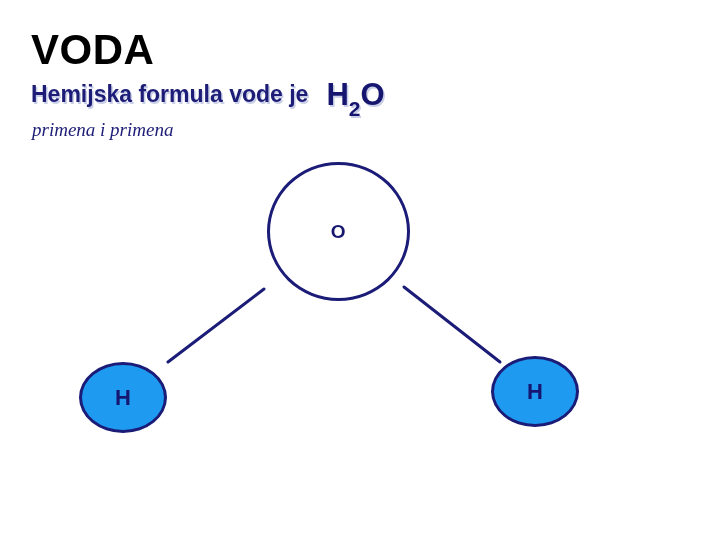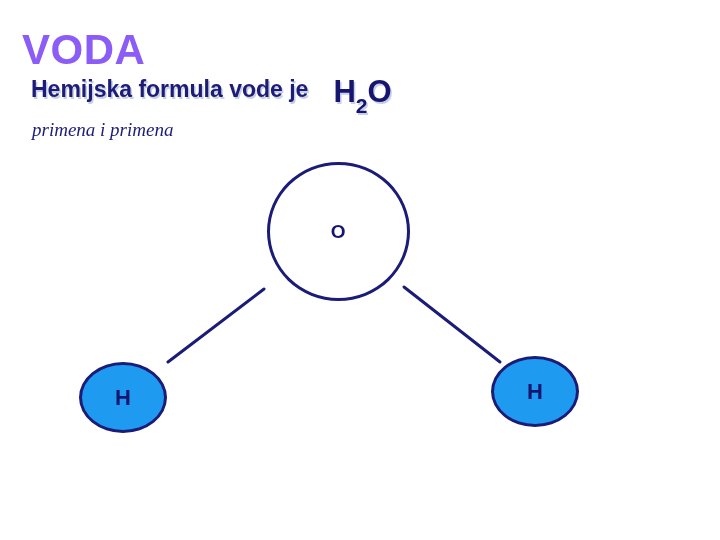--- a/index.html
+++ b/index.html
@@ -23,53 +23,53 @@
   #heading-block {
     position: absolute;
     left: 0;
     top: 0;
     width: 720px;
     height: 160px;
   }
 
   #page-title {
     position: absolute;
-    left: 22px;
+    left: 31px;
     top: 28px;
     font-family: "Liberation Sans", sans-serif;
     font-weight: bold;
     font-size: 42px;
     line-height: 44px;
     letter-spacing: 0.5px;
-    color: #8b5cf6;
+    color: #000000;
     white-space: nowrap;
   }
 
   #subtitle-line {
     position: absolute;
     left: 31px;
     top: 76px;
     height: 36px;
     white-space: nowrap;
     display: flex;
-    align-items: flex-start;
+    align-items: center;
   }
 
   #subtitle-text {
     font-family: "Liberation Sans", sans-serif;
     font-weight: bold;
     font-size: 23px;
     line-height: 26px;
     color: #1d1d78;
     text-shadow: 1.5px 1.5px 0 #c9cfe6;
     white-space: nowrap;
   }
 
   #formula {
-    margin-left: 25px;
+    margin-left: 18px;
     font-family: "Liberation Sans", sans-serif;
     font-weight: bold;
     font-size: 31px;
     line-height: 31px;
     color: #161670;
     text-shadow: 1.5px 1.5px 0 #c9cfe6;
     white-space: nowrap;
   }
   #formula .sub {
     font-size: 21px;

